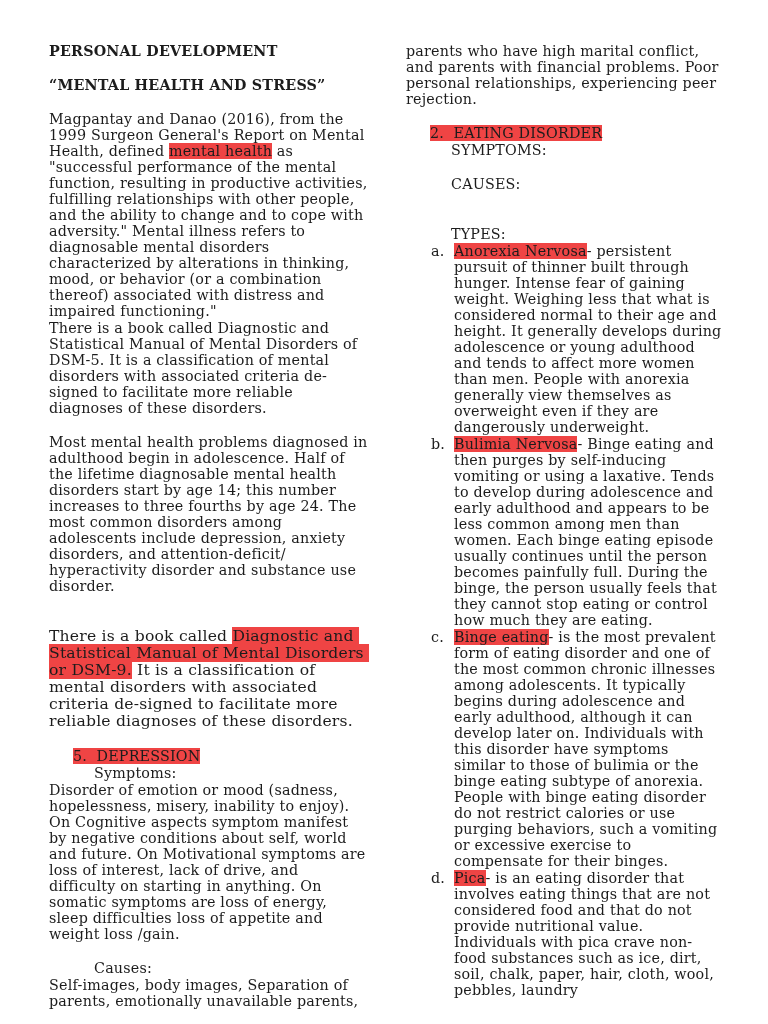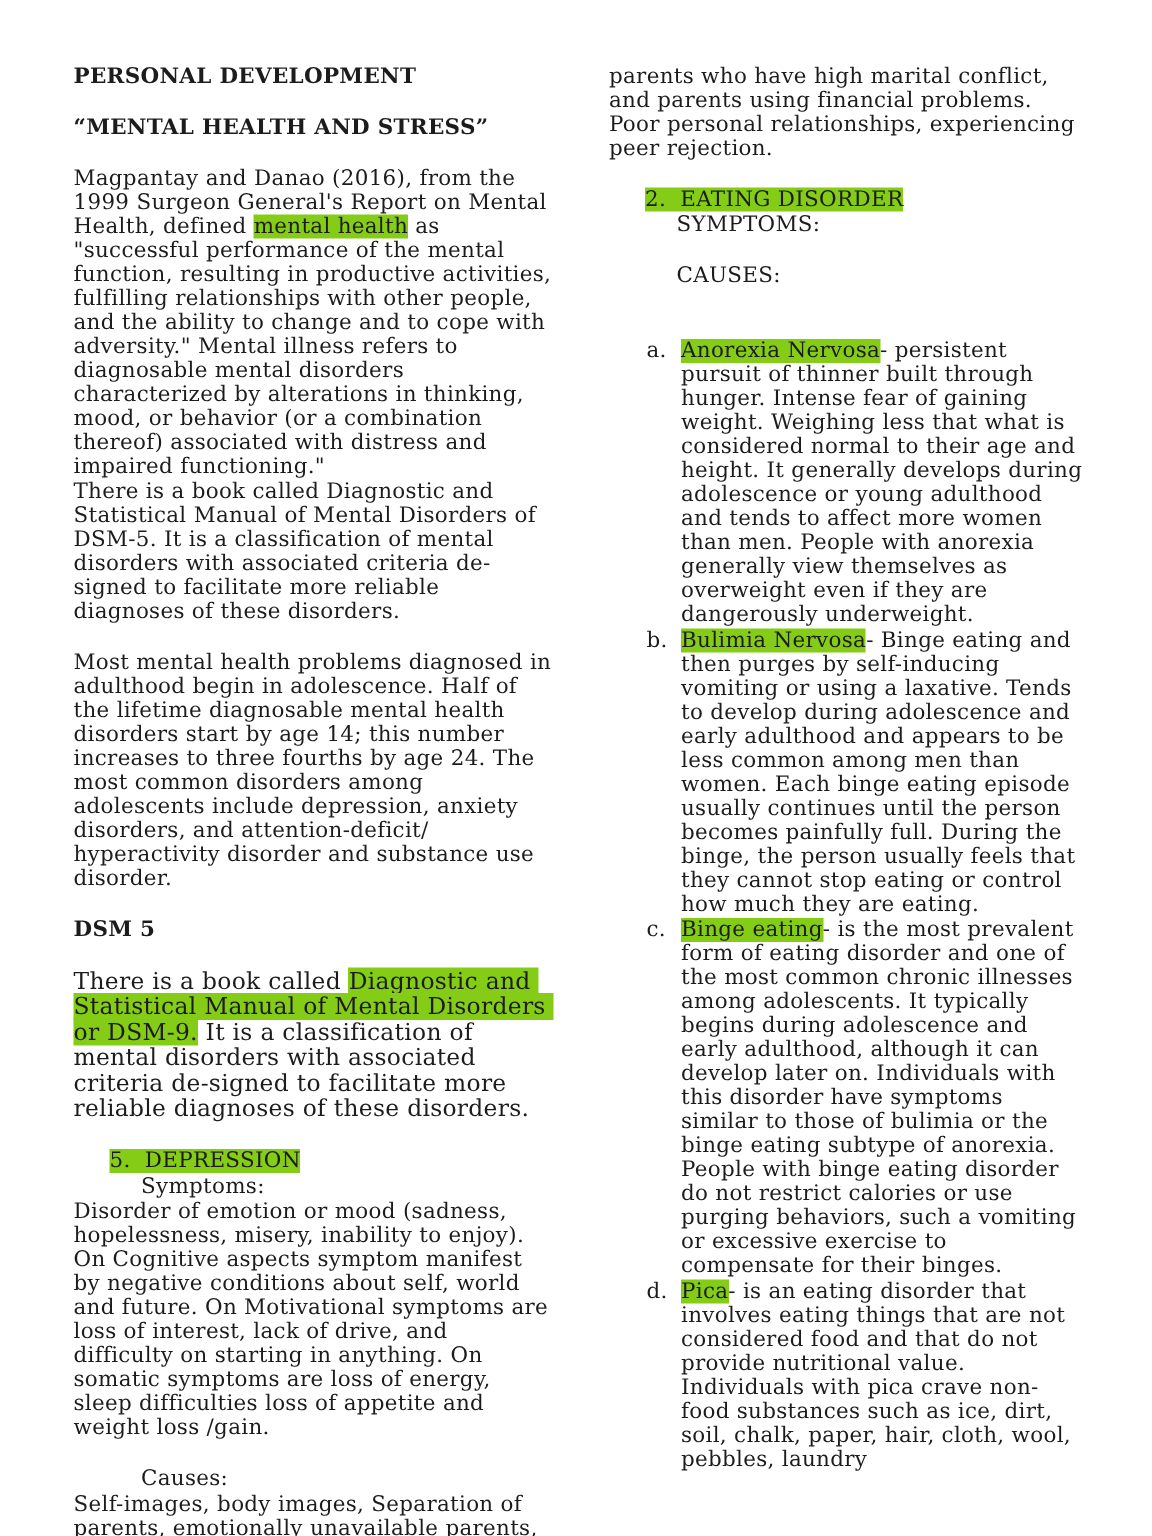--- a/index.html
+++ b/index.html
@@ -19,57 +19,57 @@
     font-size:14.3px;
     line-height:16px;
     letter-spacing:0.2px;
     white-space:pre-wrap;
   }
   .par.lg { font-size:15.6px; line-height:17px; }
   .heading { font-weight:bold; }
   .sub { font-weight:normal; }
   .indent1 { padding-left:24px; }
   .indent2 { padding-left:45px; }
-  .hl { background:#84cc16; }
+  .hl { background:#ef4444; }
   .spacer { height:16px; }
   .li { position:relative; padding-left:48px; }
   .li .marker { position:absolute; left:25px; top:0; }
 </style>
 </head>
 <body>
 
 <div class="page">
   <div class="col col-left">
       <p class="par heading">PERSONAL DEVELOPMENT</p>
       <div class="spacer"></div>
       <p class="par heading">“MENTAL HEALTH AND STRESS”</p>
       <div class="spacer"></div>
       <p class="par"><span class="seg">Magpantay and Danao (2016), from the 1999 Surgeon General's Report on Mental Health, defined </span><span class="hl">mental health</span><span class="seg"> as "successful performance of the mental function, resulting in productive activities, fulfilling relationships with other people, and the ability to change and to cope with adversity." Mental illness refers to diagnosable mental disorders characterized by alterations in thinking, mood, or behavior (or a combination thereof) associated with distress and impaired functioning."</span></p>
       <p class="par"><span class="seg">There is a book called Diagnostic and Statistical Manual of Mental Disorders of DSM-5. It is a classification of mental disorders with associated criteria de-signed to facilitate more reliable diagnoses of these disorders.</span></p>
       <div class="spacer"></div>
       <p class="par"><span class="seg">Most mental health problems diagnosed in adulthood begin in adolescence. Half of the lifetime diagnosable mental health disorders start by age 14; this number increases to three fourths by age 24. The most common disorders among adolescents include depression, anxiety disorders, and attention-deficit/ hyperactivity disorder and substance use disorder.</span></p>
       <div class="spacer"></div>
-      <p class="par heading">DSM 5</p>
       <div class="spacer"></div>
       <p class="par lg"><span class="seg">There is a book called </span><span class="hl">Diagnostic and Statistical Manual of Mental Disorders or DSM-9.</span><span class="seg"> It is a classification of mental disorders with associated criteria de-signed to facilitate more reliable diagnoses of these disorders.</span></p>
       <div class="spacer"></div>
       <p class="par indent1"><span class="hl">5.  DEPRESSION</span></p>
       <p class="par sub indent2">Symptoms:</p>
       <p class="par"><span class="seg">Disorder of emotion or mood (sadness, hopelessness, misery, inability to enjoy). On Cognitive aspects symptom manifest by negative conditions about self, world and future. On Motivational symptoms are loss of interest, lack of drive, and difficulty on starting in anything. On somatic symptoms are loss of energy, sleep difficulties loss of appetite and weight loss /gain.</span></p>
       <div class="spacer"></div>
       <p class="par sub indent2">Causes:</p>
       <p class="par"><span class="seg">Self-images, body images, Separation of parents, emotionally unavailable parents,</span></p>
     </div>
   <div class="col col-right">
-      <p class="par"><span class="seg">parents who have high marital conflict, and parents using financial problems. Poor personal relationships, experiencing peer rejection.</span></p>
+      <p class="par"><span class="seg">parents who have high marital conflict, and parents with financial problems. Poor personal relationships, experiencing peer rejection.</span></p>
       <div class="spacer"></div>
       <p class="par indent1"><span class="hl">2.  EATING DISORDER</span></p>
       <p class="par sub indent2">SYMPTOMS:</p>
       <div class="spacer"></div>
       <p class="par sub indent2">CAUSES:</p>
       <div class="spacer"></div>
       <div class="spacer"></div>
+      <p class="par sub indent2">TYPES:</p>
       <div class="par li"><span class="marker">a.</span><span class="hl">Anorexia Nervosa</span><span class="seg">- persistent pursuit of thinner built through hunger. Intense fear of gaining weight. Weighing less that what is considered normal to their age and height. It generally develops during adolescence or young adulthood and tends to affect more women than men. People with anorexia generally view themselves as overweight even if they are dangerously underweight.</span></div>
       <div class="par li"><span class="marker">b.</span><span class="hl">Bulimia Nervosa</span><span class="seg">- Binge eating and then purges by self-inducing vomiting or using a laxative. Tends to develop during adolescence and early adulthood and appears to be less common among men than women. Each binge eating episode usually continues until the person becomes painfully full. During the binge, the person usually feels that they cannot stop eating or control how much they are eating.</span></div>
       <div class="par li"><span class="marker">c.</span><span class="hl">Binge eating</span><span class="seg">- is the most prevalent form of eating disorder and one of the most common chronic illnesses among adolescents. It typically begins during adolescence and early adulthood, although it can develop later on. Individuals with this disorder have symptoms similar to those of bulimia or the binge eating subtype of anorexia. People with binge eating disorder do not restrict calories or use purging behaviors, such a vomiting or excessive exercise to compensate for their binges.</span></div>
       <div class="par li"><span class="marker">d.</span><span class="hl">Pica</span><span class="seg">- is an eating disorder that involves eating things that are not considered food and that do not provide nutritional value. Individuals with pica crave non-food substances such as ice, dirt, soil, chalk, paper, hair, cloth, wool, pebbles, laundry</span></div>
     </div>
 </div>
 
 </body></html>

